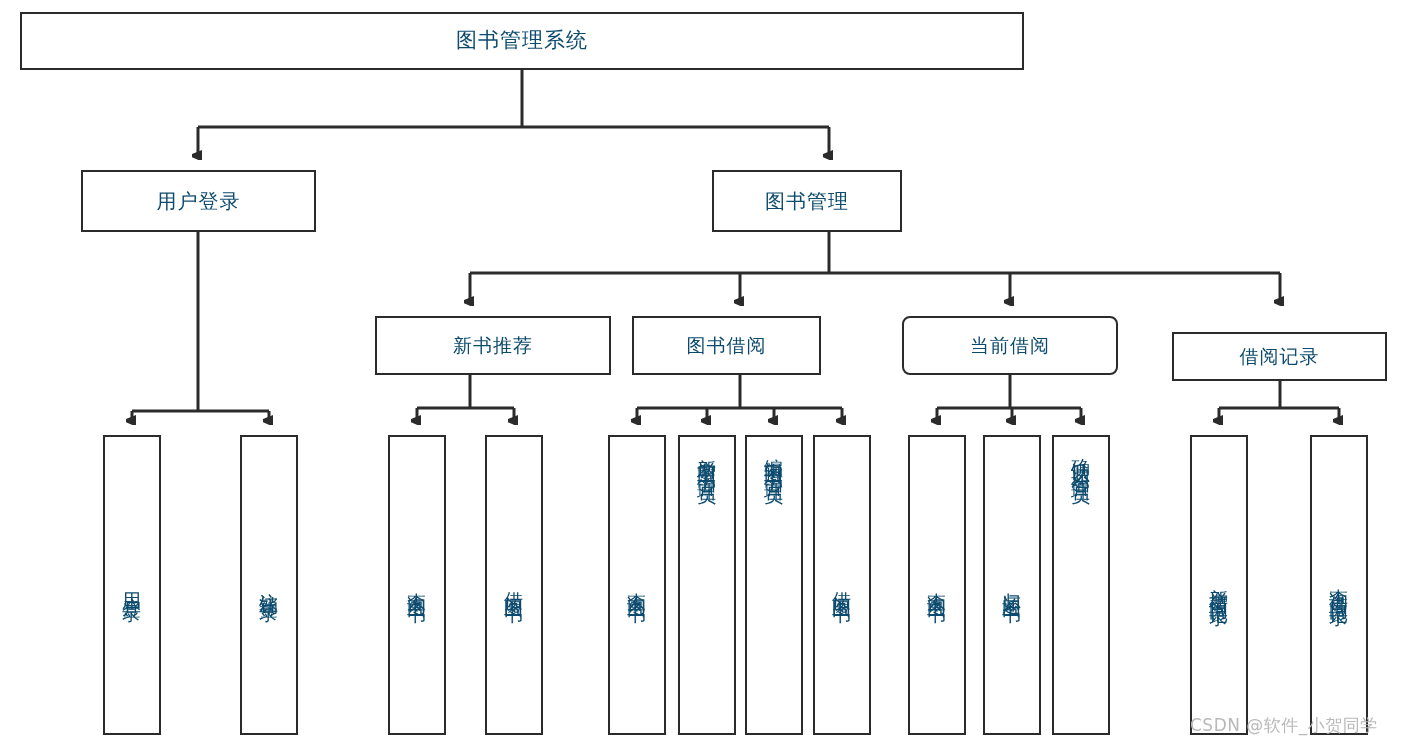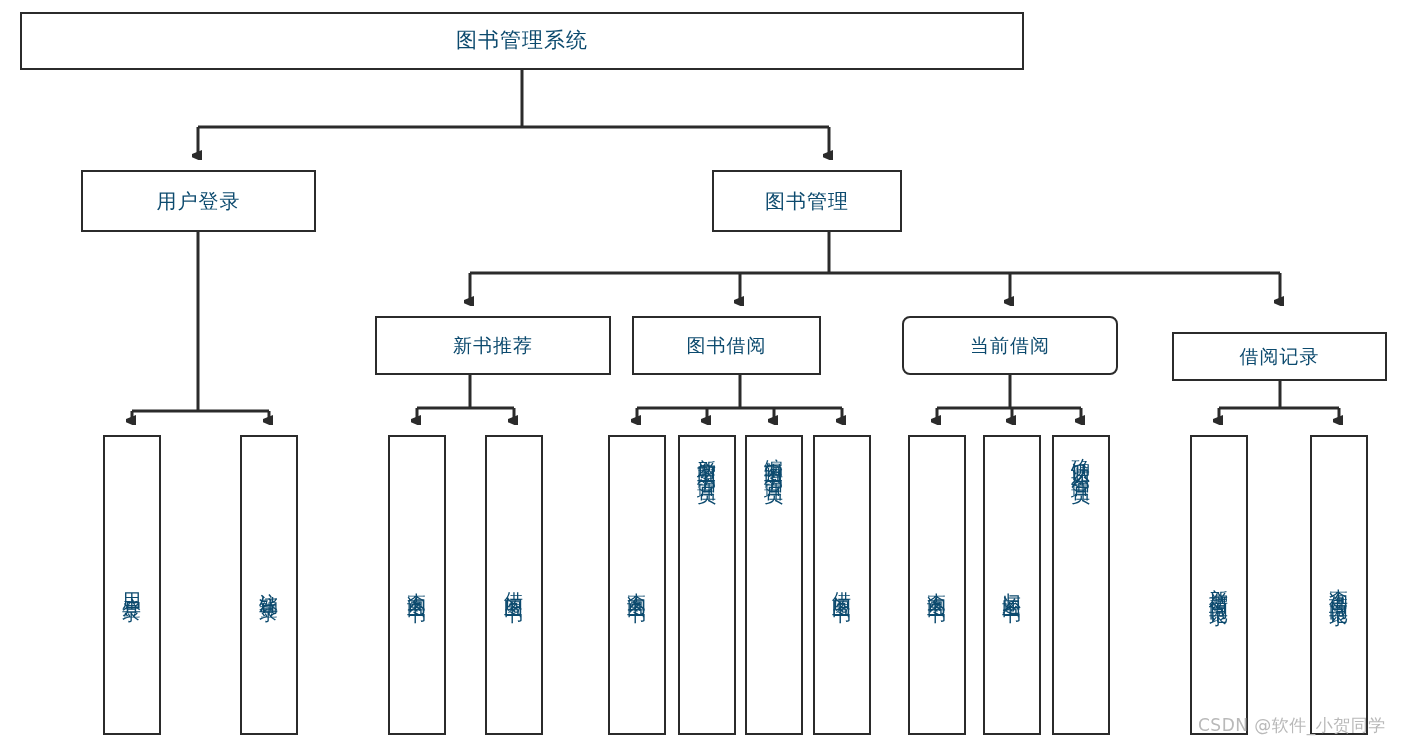--- a/index.html
+++ b/index.html
@@ -196,15 +196,15 @@
   <div class="node leaf topalign" style="left: 1052px; top: 435px; width: 58px; height: 300px;">
     <span class="lbl">确认归还（管理员）</span>
   </div>
   <div class="node leaf" style="left: 1190px; top: 435px; width: 58px; height: 300px;">
     <span class="lbl">新增借阅记录</span>
   </div>
   <div class="node leaf" style="left: 1310px; top: 435px; width: 58px; height: 300px;">
     <span class="lbl">查询借阅记录</span>
   </div>
 
-  <div class="watermark" style="left: 1190px; top: 714px; padding-left: 8px;">CSDN @软件_小贺同学</div>
+  <div class="watermark" style="left: 1190px; top: 714px;">CSDN @软件_小贺同学</div>
 
 </div>
 
 </body></html>

